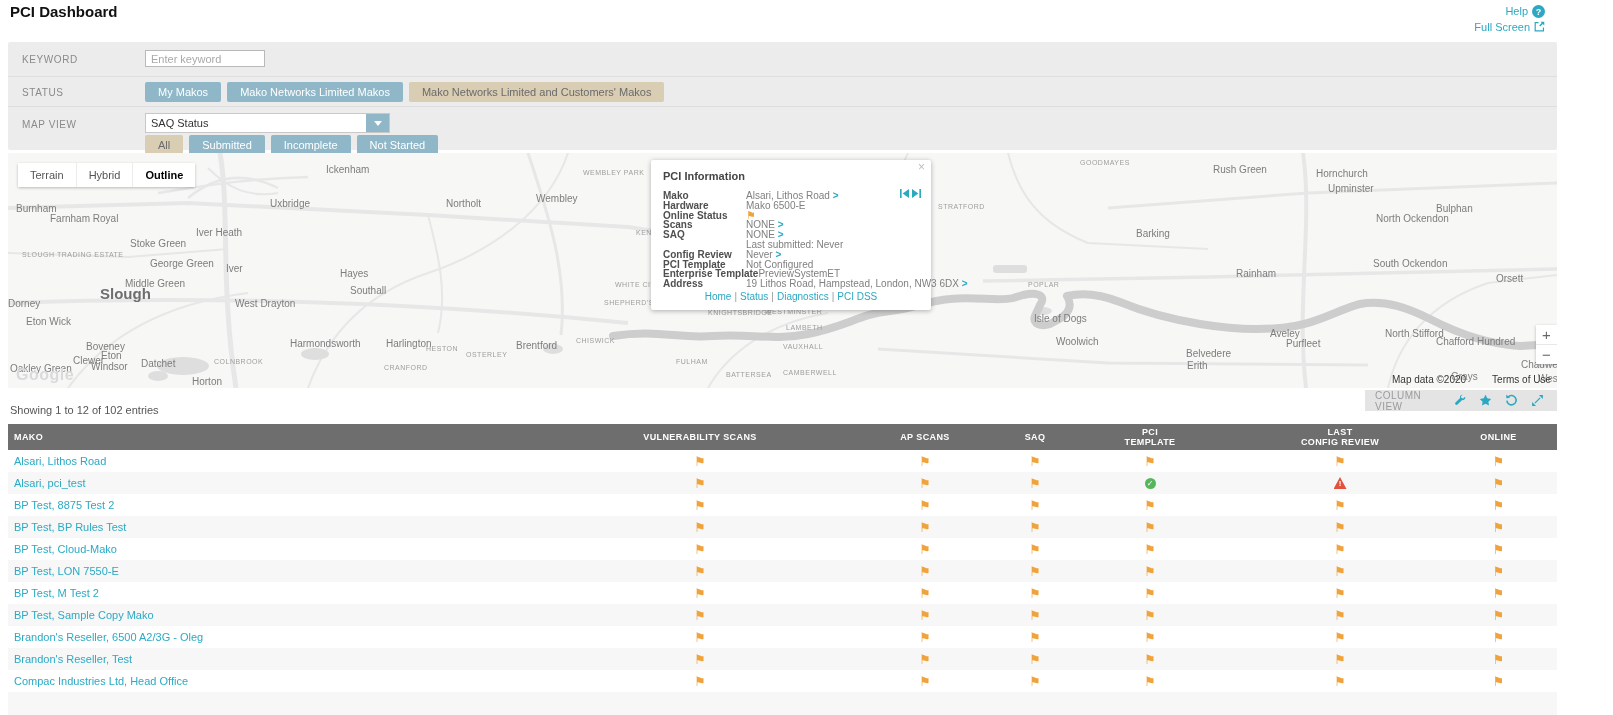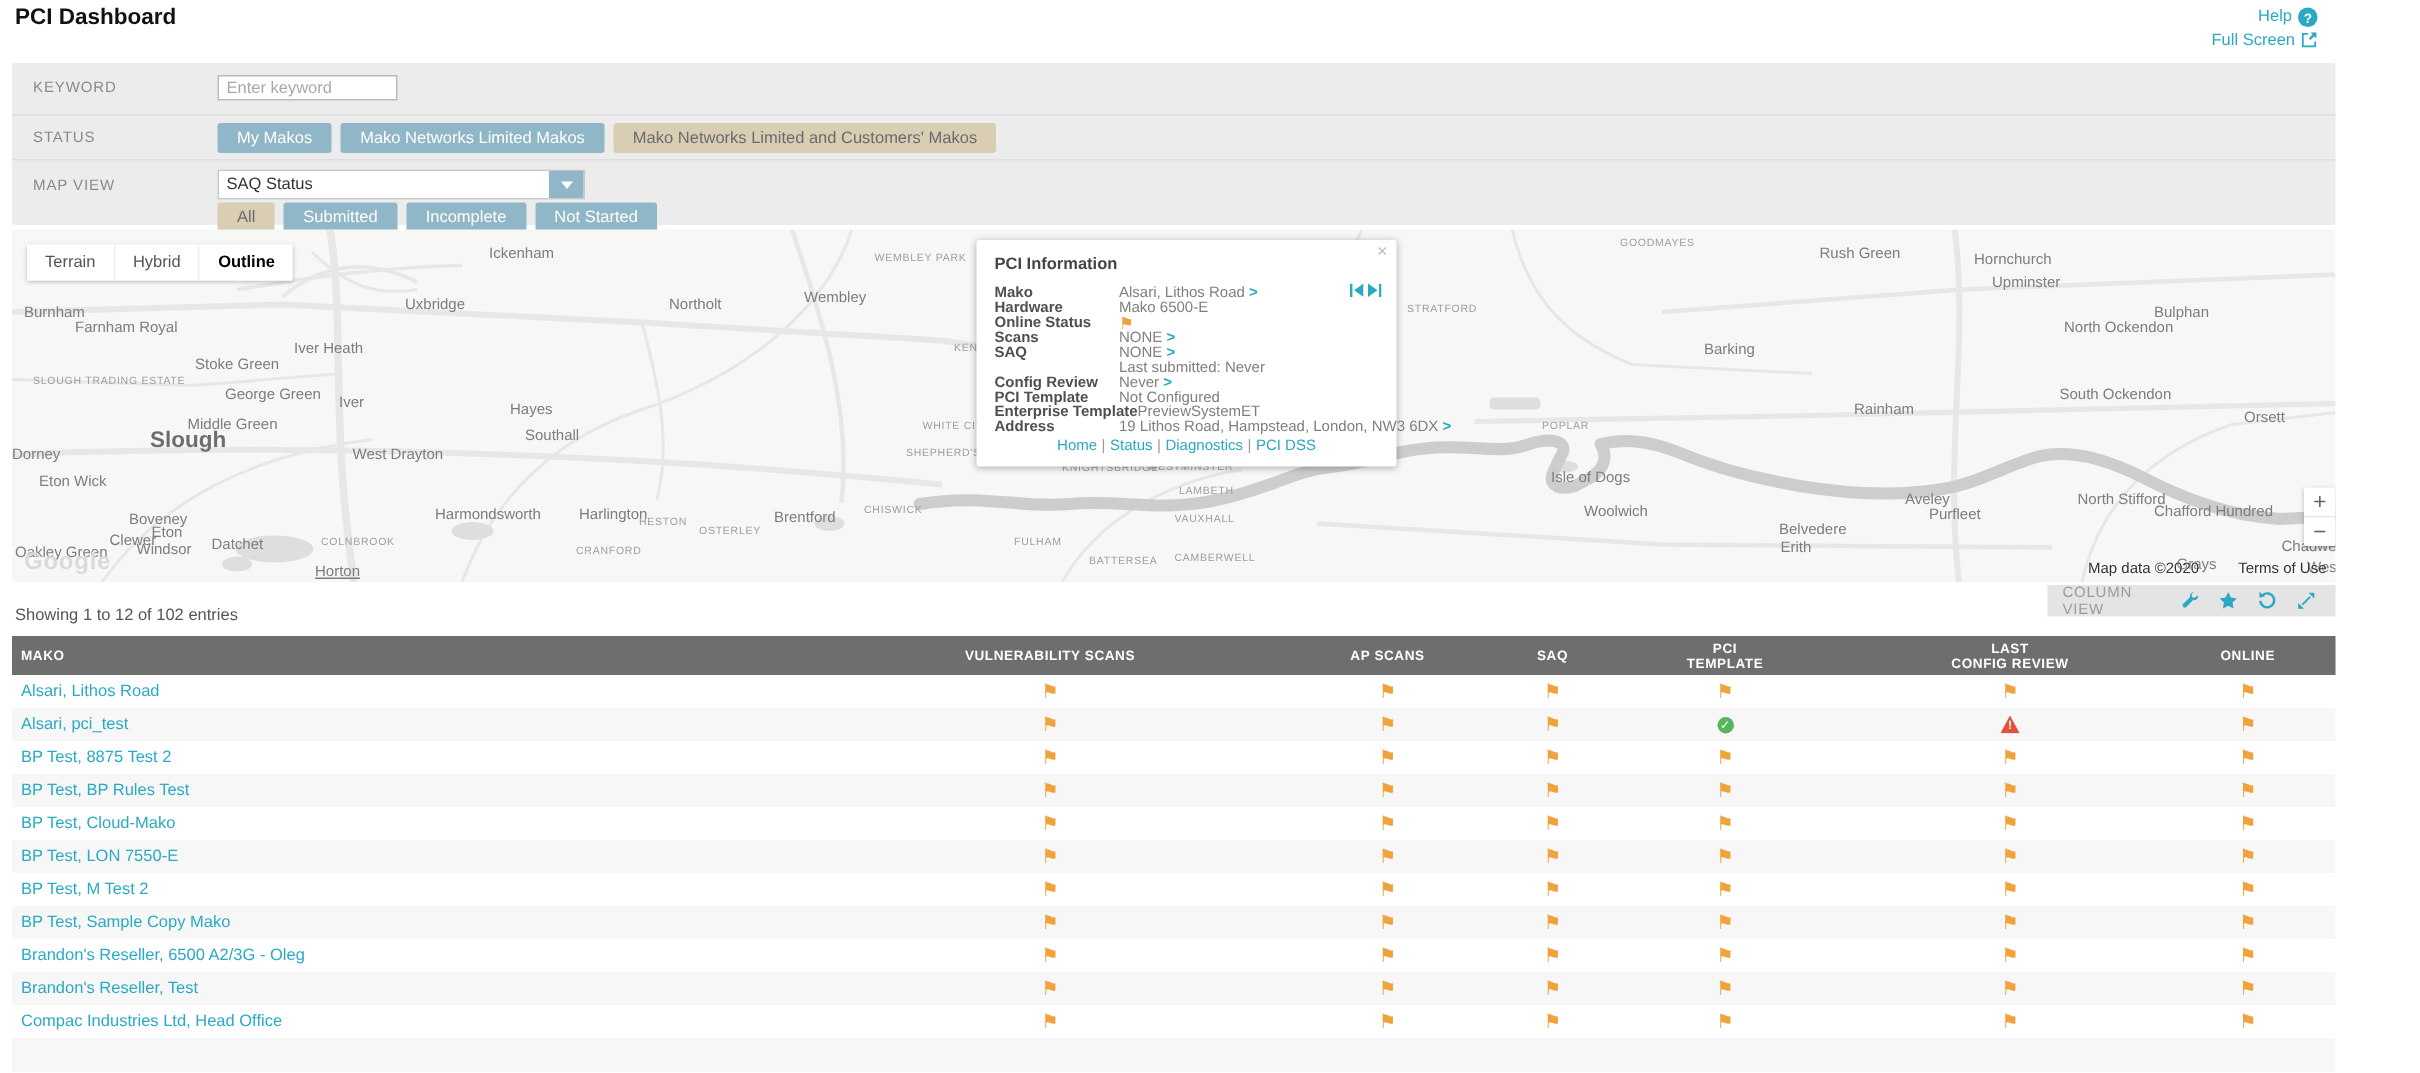--- a/index.html
+++ b/index.html
@@ -246,21 +246,21 @@
       <span class="mlbl sm" style="left: 718px; top: 218px;">BATTERSEA</span>
       <span class="mlbl sm" style="left: 775px; top: 216px;">CAMBERWELL</span>
       <span class="mlbl sm" style="left: 376px; top: 211px;">CRANFORD</span>
       <span class="mlbl sm" style="left: 206px; top: 205px;">COLNBROOK</span>
       <span class="mlbl town" style="left: 78px; top: 188px;">Boveney</span>
       <span class="mlbl town" style="left: 93px; top: 197px;">Eton</span>
       <span class="mlbl town" style="left: 65px; top: 202px;">Clewer</span>
       <span class="mlbl town" style="left: 83px; top: 208px;">Windsor</span>
       <span class="mlbl town" style="left: 133px; top: 205px;">Datchet</span>
       <span class="mlbl town" style="left: 2px; top: 210px;">Oakley Green</span>
-      <span class="mlbl town" style="left: 202px; top: 223px; text-decoration: underline;">Horton</span>
+      <span class="mlbl town" style="left: 184px; top: 223px;">Horton</span>
       <span class="mlbl town" style="left: 1443px; top: 218px;">Grays</span>
       <span class="mlbl town" style="left: 1513px; top: 206px;">Chadwell St Mary</span>
       <span class="mlbl town" style="left: 1530px; top: 220px;">West Tilbury</span>
     </div>
 
   <div id="map-type-buttons">
       <div class="mtb">Terrain</div>
       <div class="mtb">Hybrid</div>
       <div class="mtb active">Outline</div>
     </div>

